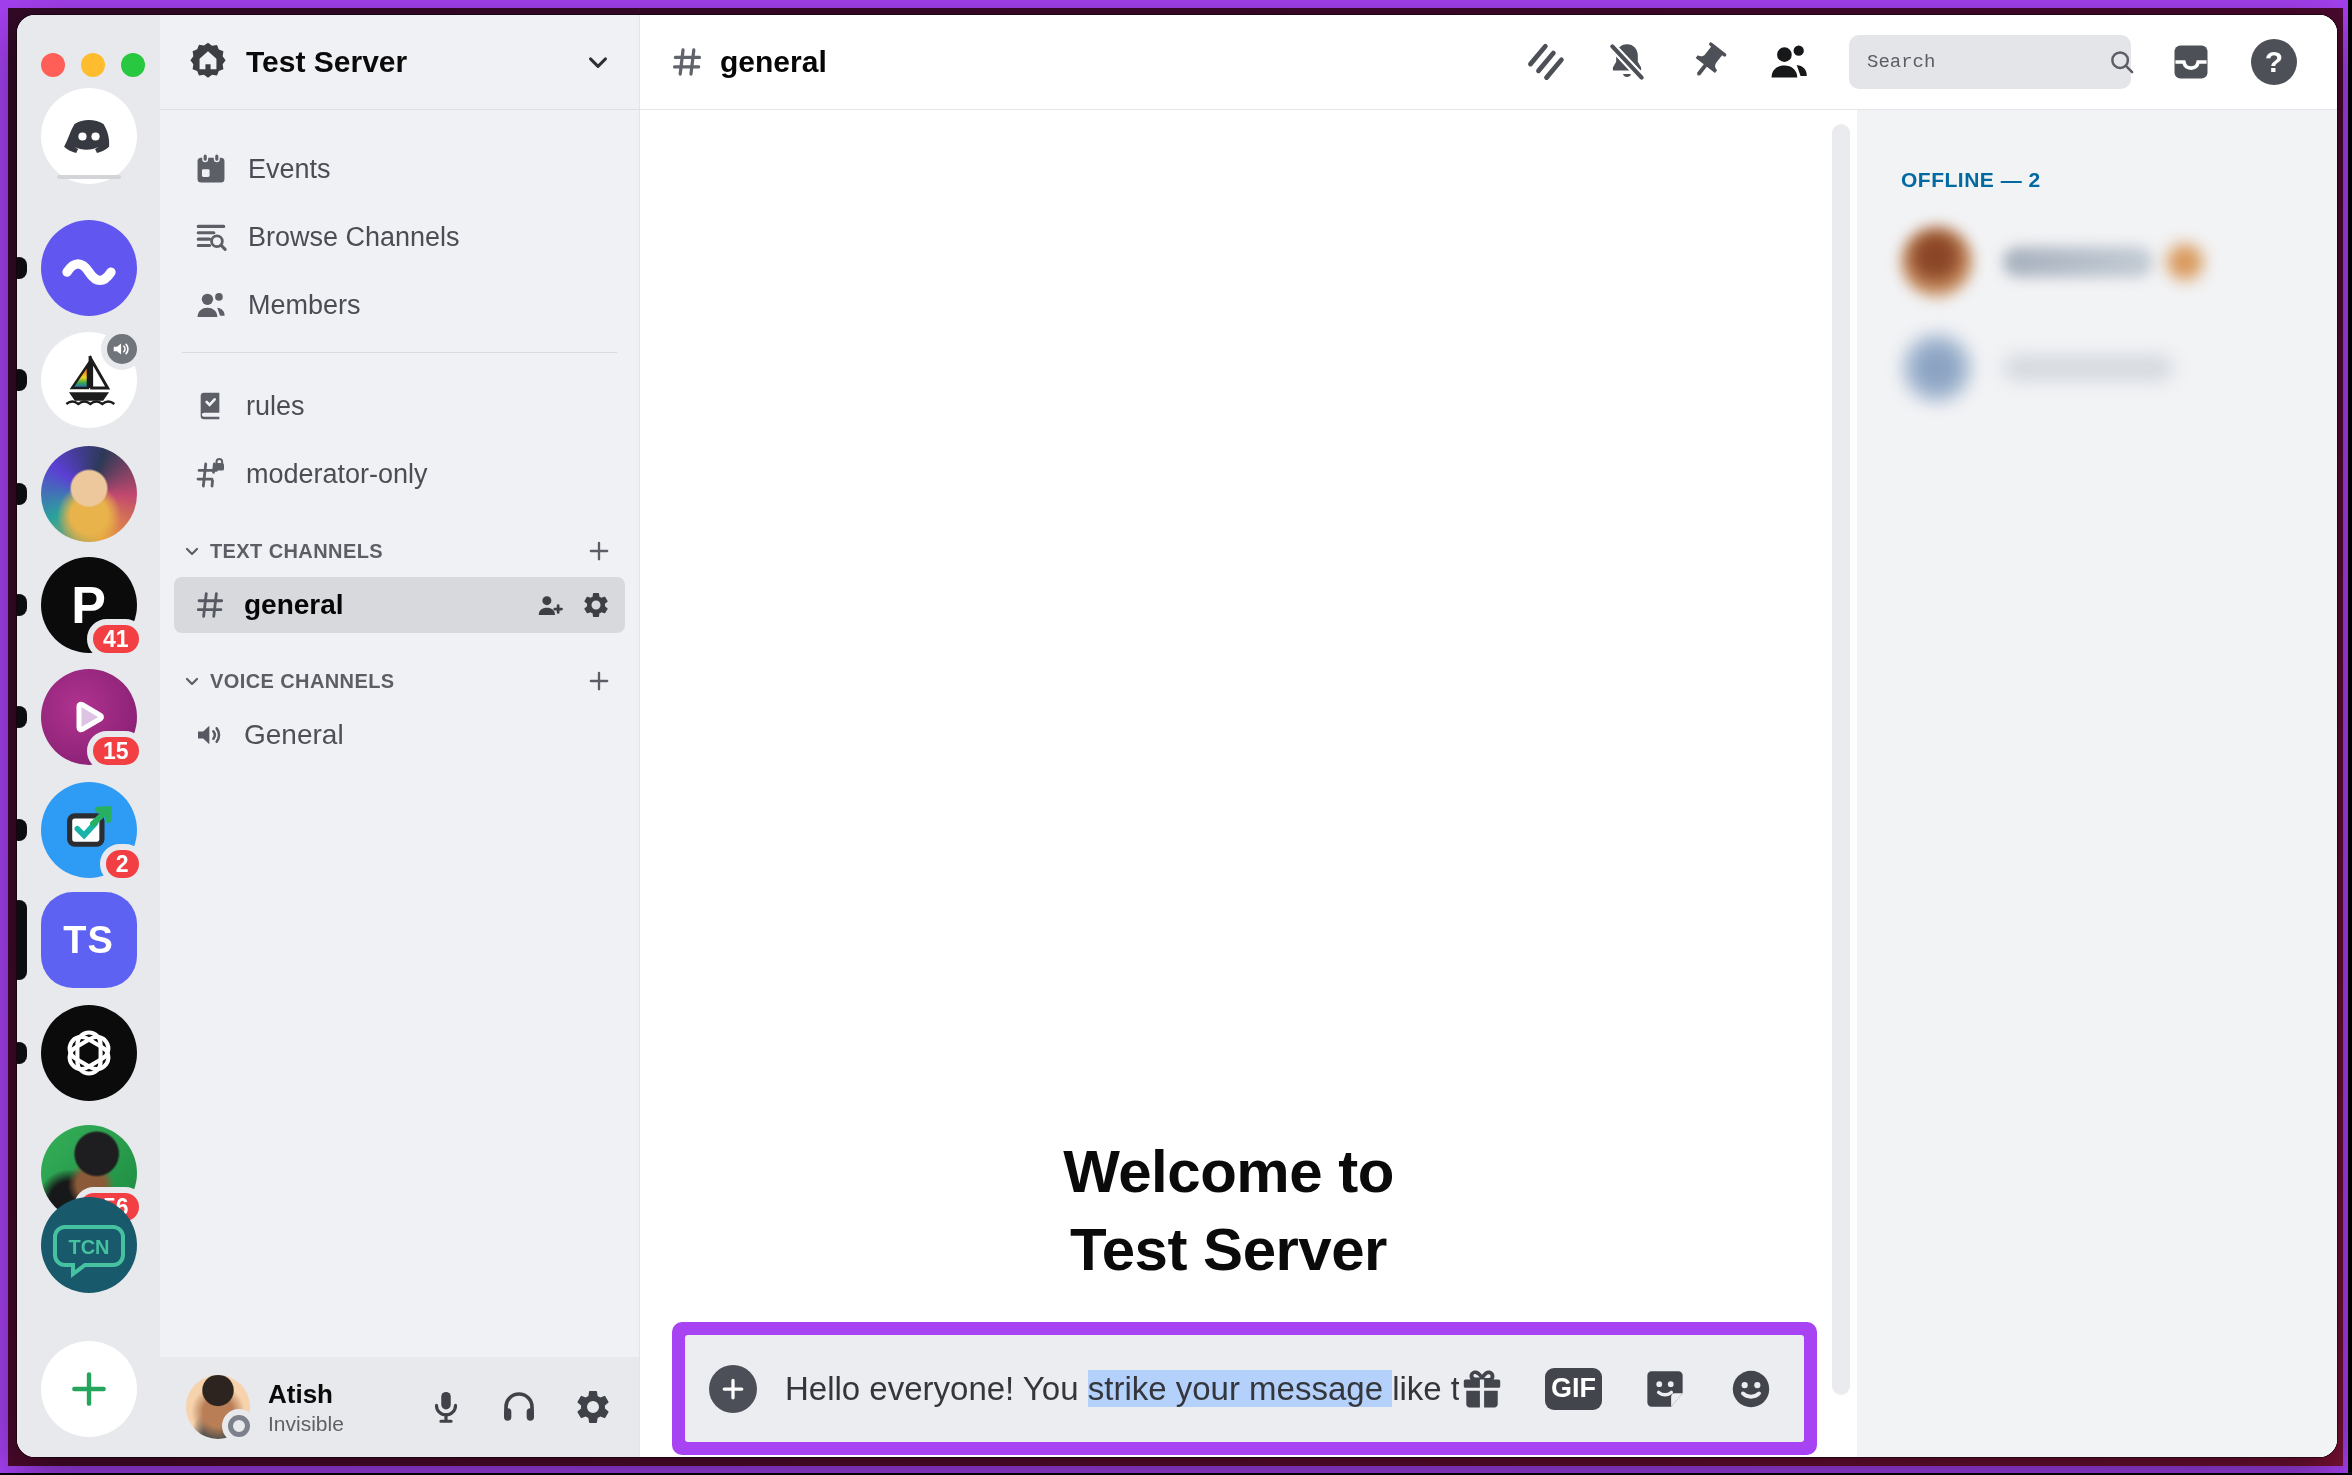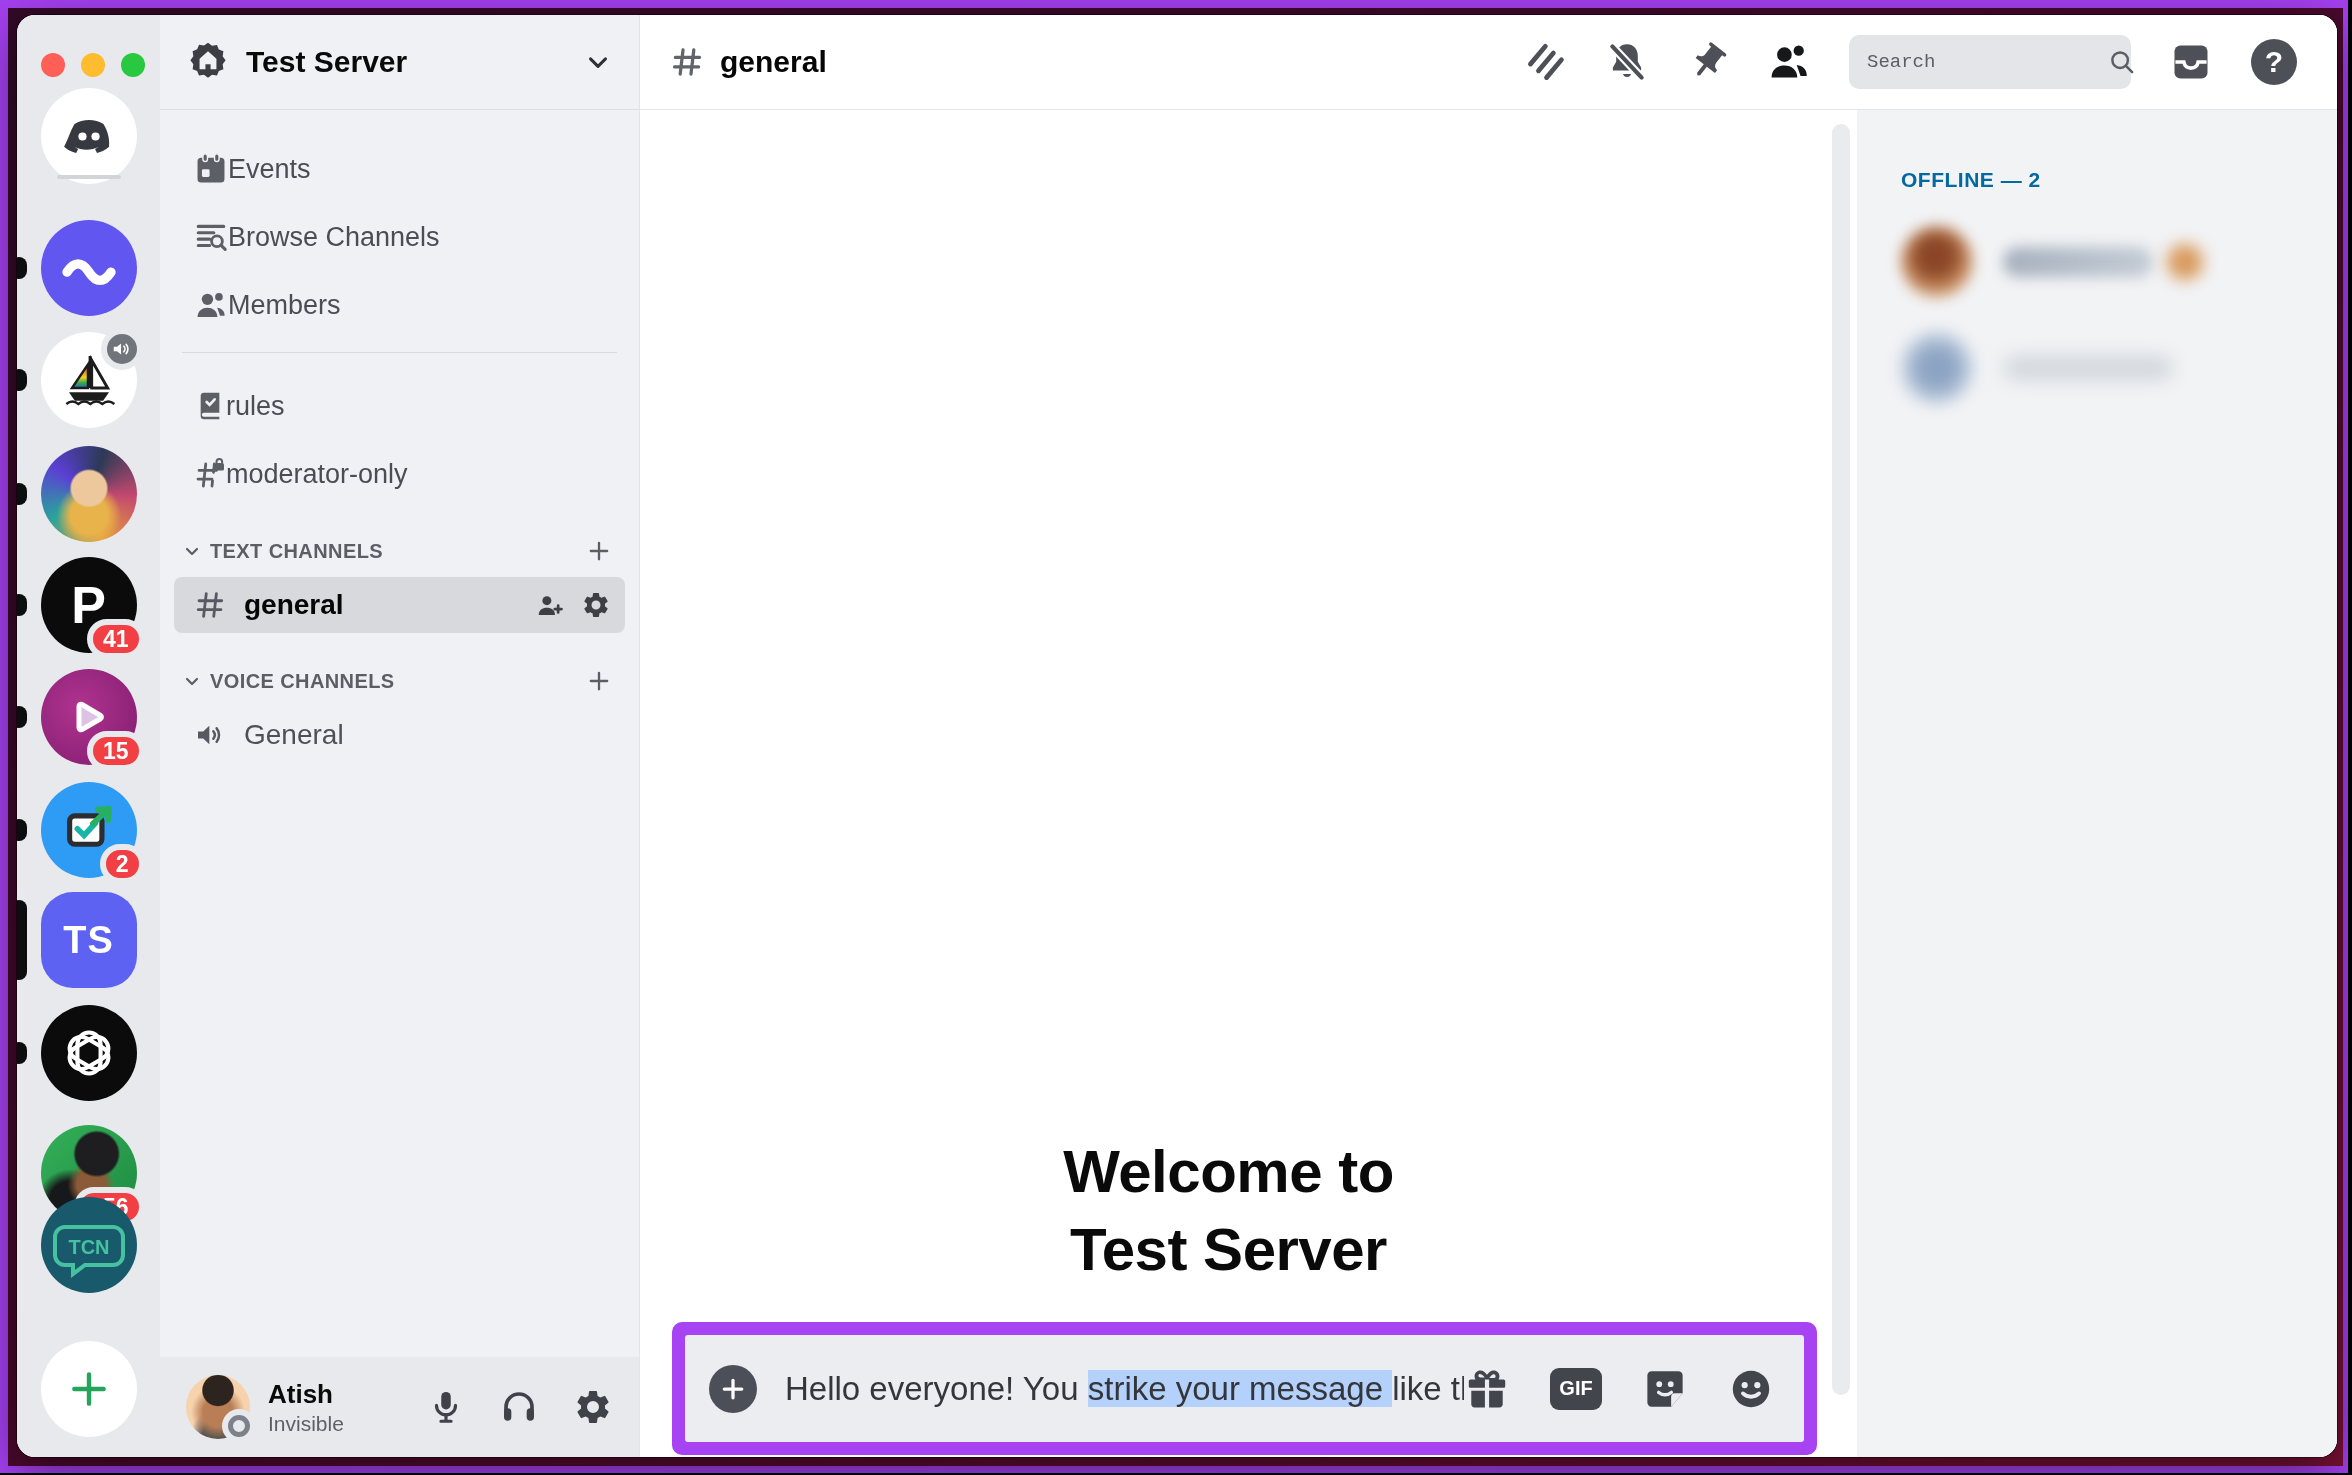--- a/index.html
+++ b/index.html
@@ -31,21 +31,21 @@
   .squircle { border-radius:32px !important; background:#5d62f3; color:#fff; font-size:38px; font-weight:bold; letter-spacing:1px; }
   .add-srv { background:#fff; color:#24a55b; }
 
   
   .sidebar { width:480px; flex:none; background:#f0f1f4; display:flex; flex-direction:column; border-right:1px solid #e2e4e7; }
   .sb-header { height:95px; flex:none; display:flex; align-items:center; padding:0 26px; border-bottom:1px solid #dcdee2; cursor:pointer; }
   .sb-header .title { margin-left:16px; font-size:30px; font-weight:bold; color:#0a0a0b; }
   .sb-header .chev { margin-left:auto; }
   .sb-scroll { flex:1; padding-top:30px; position:relative; }
   .nav-item { height:58px; margin:0 14px 10px; border-radius:8px; display:flex; align-items:center; padding:0 0 0 20px; color:#4b4d55; cursor:pointer; }
-  .nav-item .lbl { font-size:27px; font-weight:500; }
+  .nav-item .lbl { margin-left:20px; font-size:27px; font-weight:500; }
   .sb-divider { height:1px; background:#d9dbdf; margin:18px 22px 24px; }
   .cat { height:40px; margin:28px 14px 6px; display:flex; align-items:center; padding:0 12px 0 8px; color:#5c5e66; cursor:pointer; }
   .cat .lbl { margin-left:8px; font-size:20px; font-weight:bold; letter-spacing:.4px; }
   .cat .plus { margin-left:auto; }
   .chan { height:56px; margin:0 14px 6px; border-radius:8px; display:flex; align-items:center; padding:0 14px 0 20px; color:#4e5058; cursor:pointer; }
   .chan .lbl { margin-left:18px; font-size:28px; font-weight:500; }
   .chan.selected { background:#d7d9dd; color:#26272b; }
   .chan.selected .lbl { color:#060607; font-weight:bold; }
   .chan .tools { margin-left:auto; display:flex; gap:16px; align-items:center; color:#3d3f45; }
 
@@ -83,21 +83,21 @@
   .welcome h1 { font-size:60px; line-height:78px; font-weight:800; color:#0a0a0b; letter-spacing:-.5px; }
   .welcome p { margin-top:26px; font-size:28px; color:#45474e; }
 
   .annotation-box { position:absolute; left:32px; bottom:2px; width:1145px; height:133px;
     border:13px solid #a743f2; border-radius:10px; background:#a743f2; }
   .input-bar { width:100%; height:100%; background:#ebedf0; border-radius:3px; display:flex; align-items:center; padding:0 30px 0 24px; }
   .plus-circle { width:48px; height:48px; border-radius:50%; background:#4c4f57; color:#fff; display:grid; place-items:center; flex:none; cursor:pointer; }
   .msg-text { margin-left:28px; font-size:33px; color:#34363c; white-space:nowrap; overflow:hidden; cursor:text; }
   .msg-text .sel { background:#b3d1fa; }
   .input-tools { margin-left:auto; display:flex; align-items:center; gap:40px; color:#43454d; }
-  .gif-chip { min-width:52px; height:42px; border-radius:9px; background:#43454d; color:#fff; font-size:20px; font-weight:bold; display:grid; place-items:center; padding:0 6px; cursor:pointer; }
+  .gif-chip { min-width:52px; height:42px; border-radius:9px; background:#43454d; color:#fff; font-size:27px; font-weight:bold; display:grid; place-items:center; padding:0 6px; cursor:pointer; }
 
   
   .members { width:480px; flex:none; background:#f2f3f5; padding:58px 30px 0 44px; }
   .members-title { font-size:21px; font-weight:bold; color:#0369a1; letter-spacing:.5px; }
   .member-row { display:flex; align-items:center; margin-top:34px; cursor:pointer; }
   .m-avatar { width:72px; height:72px; border-radius:50%; flex:none; filter:blur(7px); }
   .m-avatar.a1 { background:radial-gradient(circle at 48% 42%, #8a4526 0 28%, #c08356 55%, #e3c3a4 80%, rgba(242,243,245,0) 100%); }
   .m-avatar.a2 { background:radial-gradient(circle at 50% 50%, #8ba3c2 0 30%, #bccadd 65%, rgba(242,243,245,0) 100%); filter:blur(8px); }
   .m-name { height:30px; border-radius:15px; margin-left:30px; filter:blur(7px); }
   .m-name.n1 { width:150px; background:linear-gradient(90deg,#a6b0bd,#c3cbd4); }

